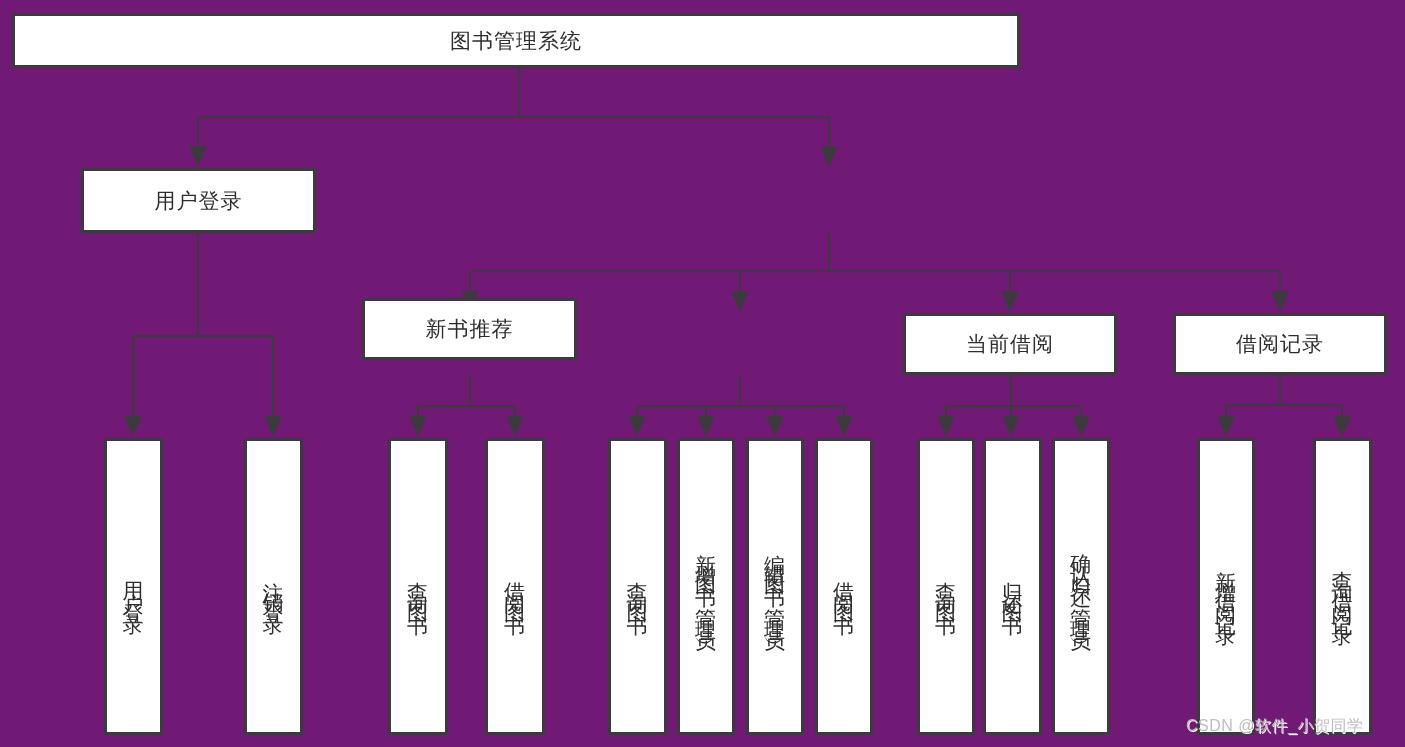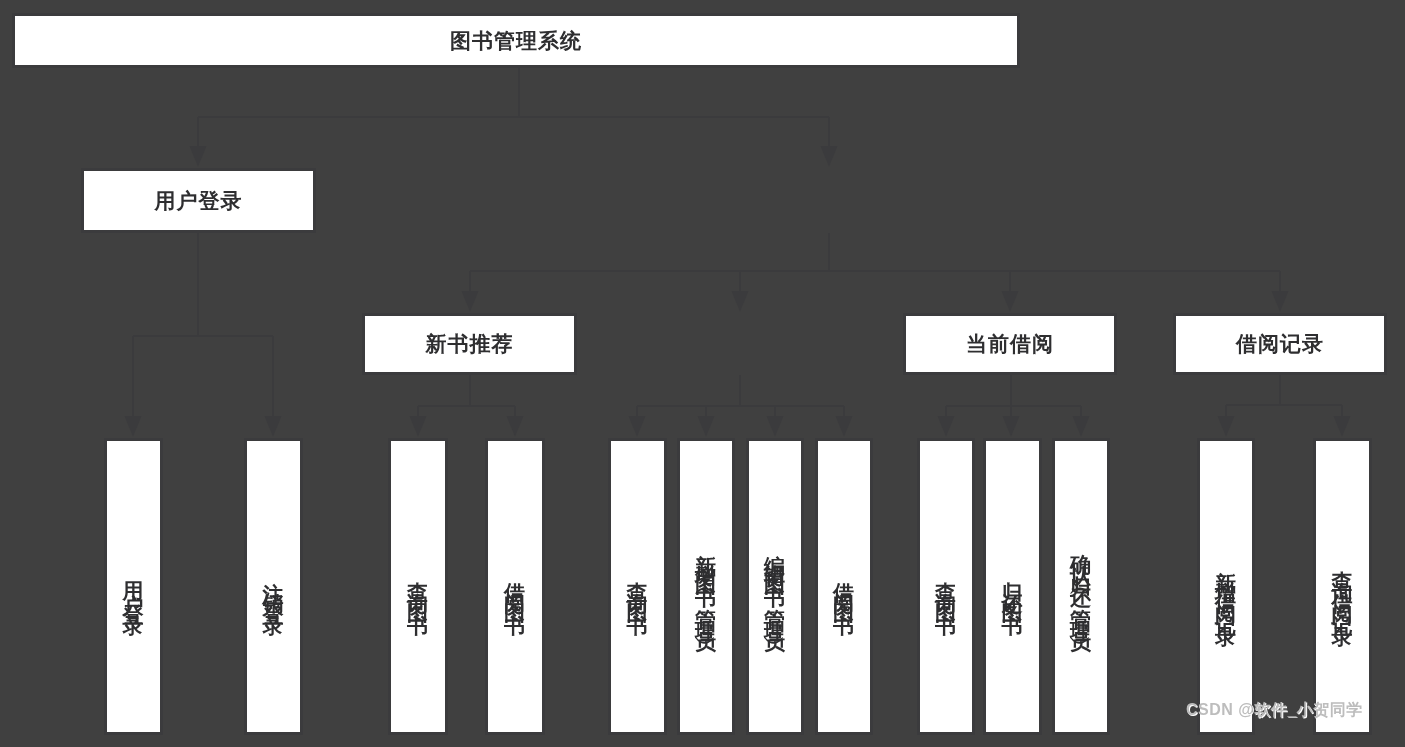--- a/index.html
+++ b/index.html
@@ -1,22 +1,21 @@
 <!DOCTYPE html>
 <html><head>
 <meta charset="utf-8">
 <style>
   html,body{margin:0;padding:0;background:#ffffff;}
   #canvas{
     position:relative;
     width:1405px;height:747px;
-    background:#404040;
+    background:#701a75;
     font-family:"Liberation Sans","DejaVu Sans",sans-serif;
     overflow:hidden;
-    font-weight:bold;
   }
   #wires{position:absolute;left:0;top:0;width:1405px;height:747px;}
   .node{
     position:absolute;
     box-sizing:border-box;
     border:3px solid #3b3b3d;
     background:#ffffff;
     color:#2e2e30;
     display:flex;
     align-items:center;
@@ -88,21 +87,21 @@
       <polygon points="1072.5,416 1089.5,416 1081,437"></polygon>
       <polygon points="1217.5,416 1234.5,416 1226,437"></polygon>
       <polygon points="1333.5,416 1350.5,416 1342,437"></polygon>
     </g>
   </svg>
 
   <div class="node hbox" style="left:12px;top:13px;width:1008px;height:55px;">图书管理系统</div>
 
   <div class="node hbox" style="left:81px;top:168px;width:235px;height:65px;">用户登录</div>
 
-  <div class="node hbox" style="left:362px;top:313px;width:215px;height:62px;">新书推荐</div>
+  <div class="node hbox" style="left:362px;top:298px;width:215px;height:62px;">新书推荐</div>
   <div class="node hbox" style="left:903px;top:313px;width:214px;height:62px;">当前借阅</div>
   <div class="node hbox" style="left:1173px;top:313px;width:214px;height:62px;">借阅记录</div>
 
   <div class="node vbox" style="left:104px;top:438px;width:59px;height:297px;">用户登录</div>
   <div class="node vbox" style="left:244px;top:438px;width:59px;height:297px;">注销登录</div>
 
   <div class="node vbox" style="left:388px;top:438px;width:60px;height:297px;">查询图书</div>
   <div class="node vbox" style="left:485px;top:438px;width:60px;height:297px;">借阅图书</div>
 
   <div class="node vbox" style="left:608px;top:438px;width:59px;height:297px;">查询图书</div>
@@ -110,14 +109,14 @@
   <div class="node vbox" style="left:746px;top:438px;width:58px;height:297px;">编辑图书（管理员）</div>
   <div class="node vbox" style="left:815px;top:438px;width:58px;height:297px;">借阅图书</div>
 
   <div class="node vbox" style="left:917px;top:438px;width:58px;height:297px;">查询图书</div>
   <div class="node vbox" style="left:983px;top:438px;width:59px;height:297px;">归还图书</div>
   <div class="node vbox" style="left:1052px;top:438px;width:58px;height:297px;">确认归还（管理员）</div>
 
   <div class="node vbox" style="left:1197px;top:438px;width:58px;height:297px;">新增借阅记录</div>
   <div class="node vbox" style="left:1313px;top:438px;width:59px;height:297px;">查询借阅记录</div>
 
-  <div class="watermark" style="left:1186px;top:700px;">CSDN @软件_小贺同学</div>
+  <div class="watermark" style="left:1186px;top:716px;">CSDN @软件_小贺同学</div>
 </div>
 
 </body></html>

